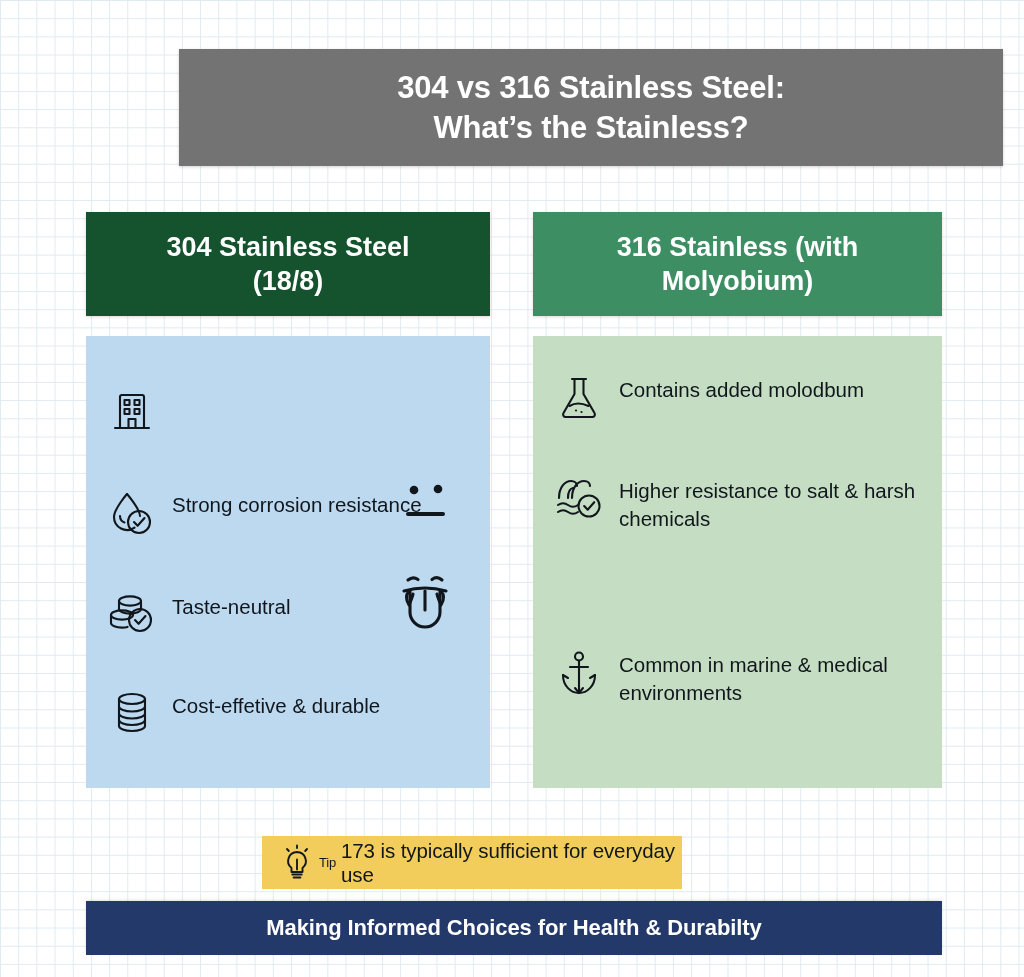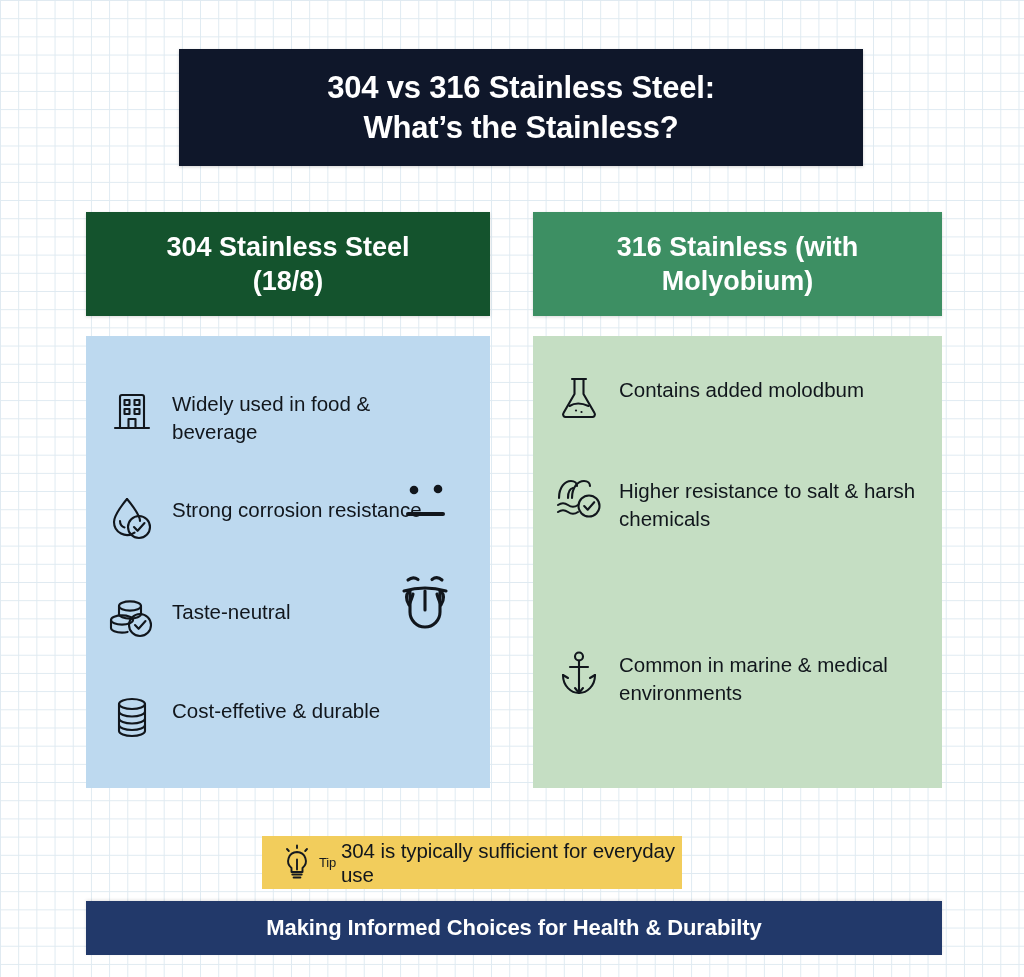--- a/index.html
+++ b/index.html
@@ -22,23 +22,23 @@
   .canvas {
     position: absolute;
     inset: 0;
   }
 
   
   .title-bar {
     position: absolute;
     left: 179px;
     top: 49px;
-    width: 684px;
+    width: 824px;
     height: 117px;
-    background: #0f172a;
+    background: #737373;
     display: flex;
     align-items: center;
     justify-content: center;
     text-align: center;
     box-shadow: 0 1px 3px rgba(0,0,0,0.18);
   }
   .title-bar .title-text {
     color: #ffffff;
     font-size: 31px;
     font-weight: bold;
@@ -199,21 +199,20 @@
         <svg width="44" height="46" viewBox="0 0 44 46" fill="none" stroke="#11161c" stroke-width="2.1" stroke-linecap="round" stroke-linejoin="round">
           <path d="M10 40 V9 a2 2 0 0 1 2-2 h20 a2 2 0 0 1 2 2 v31"></path>
           <rect x="14.5" y="12" width="5" height="5"></rect>
           <rect x="24.5" y="12" width="5" height="5"></rect>
           <rect x="14.5" y="21" width="5" height="5"></rect>
           <rect x="24.5" y="21" width="5" height="5"></rect>
           <path d="M18.5 40 v-9 h7 v9"></path>
           <path d="M5 40 h34"></path>
         </svg>
       </span>
-      <span class="feat-text">Widely used in food &amp; beverage</span>
     </div>
 
     <div class="feature">
       <span class="icon-slot">
         <svg width="46" height="48" viewBox="0 0 46 48" fill="none" stroke="#11161c" stroke-width="2.1" stroke-linecap="round" stroke-linejoin="round">
           <path d="M18 5 C18 5 5 20 5 28 a13 13 0 0 0 20.5 10.6"></path>
           <path d="M18 5 C18 5 31 20 31 27"></path>
           <path d="M11 27 a7 7 0 0 0 4.5 6.5"></path>
           <circle cx="30" cy="33" r="11"></circle>
           <path d="M25 33 l3.6 3.8 L35.5 29"></path>
@@ -323,20 +322,20 @@
         <path d="M17 2.5 v2.5"></path>
         <path d="M7 6 l1.8 2"></path>
         <path d="M27 6 l-1.8 2"></path>
         <path d="M17 9 a9 9 0 0 0 -5.5 16 v4 h11 v-4 A9 9 0 0 0 17 9 z"></path>
         <path d="M17 16.5 v10"></path>
         <path d="M12.3 31.5 h9.4"></path>
         <path d="M13.6 34.5 h6.8"></path>
       </svg>
     </span>
     <span class="tip-label">Tip</span>
-    <span class="tip-text">304 is typically sufficient for everyday use</span>
+    <span class="tip-text">173 is typically sufficient for everyday use</span>
   </div>
 
   <div class="footer-bar">
     <span class="footer-text">Making Informed Choices for Health &amp; Durabilty</span>
   </div>
 
 </div>
 
 </body></html>

